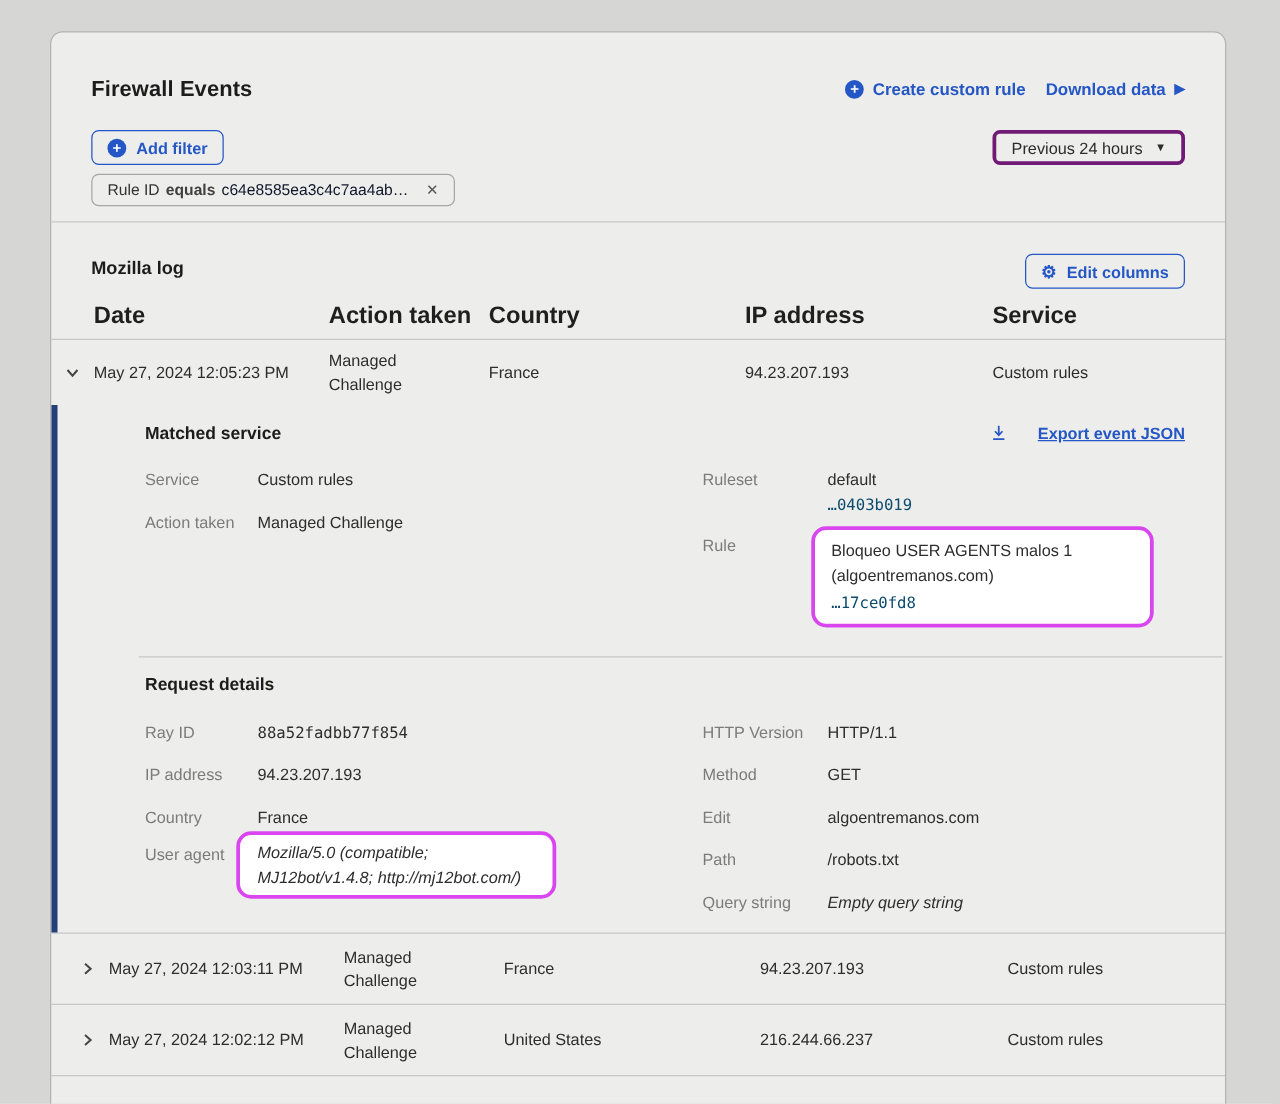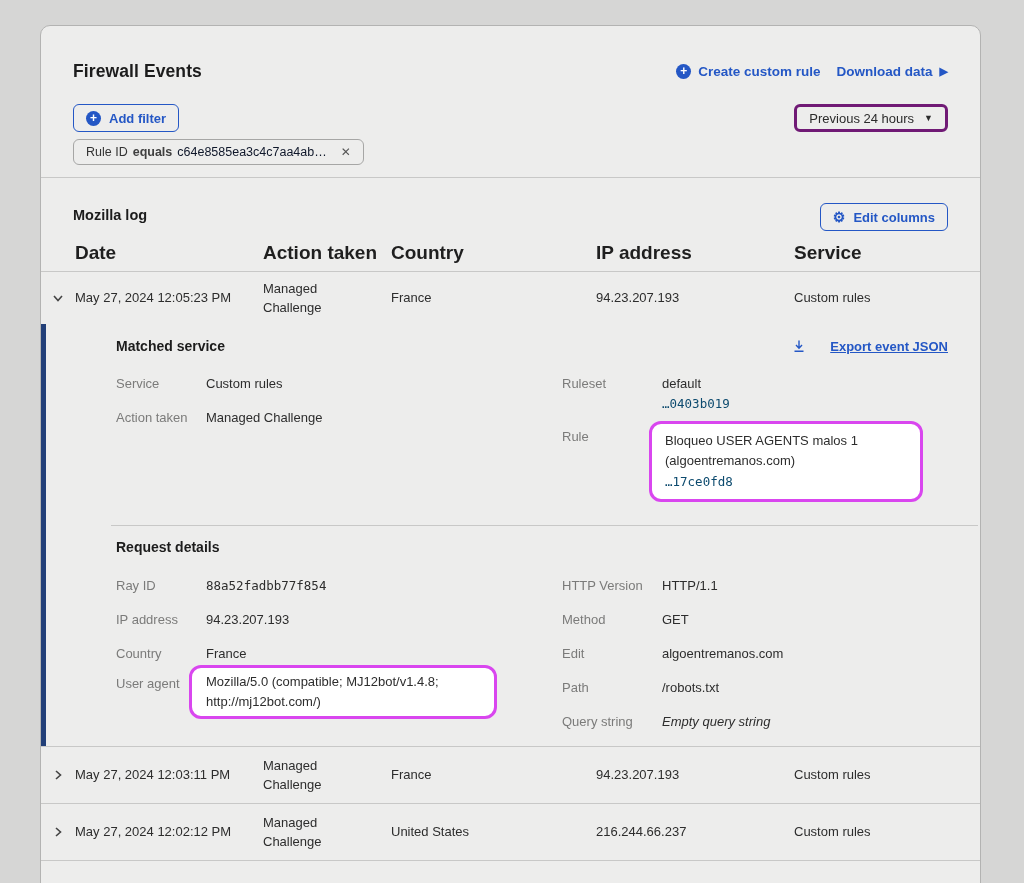--- a/index.html
+++ b/index.html
@@ -38,21 +38,21 @@
   .divider.top{margin-top:12px;}
   
   .log-header{display:flex;justify-content:space-between;align-items:flex-start;margin:0 32px;padding-top:25px;height:28px;}
   .log-title{font-size:14.5px;font-weight:700;color:#1c1c1c;margin-top:4px;}
   .gear{font-size:14px;line-height:1;color:#2457c5;}
   
   .grid-row{display:grid;grid-template-columns:34px 188px 128px 205px 198px auto;align-items:center;}
   .thead{height:40px;align-items:end;padding-bottom:7px;box-sizing:border-box;}
   .thead > div{font-weight:700;color:#1f1f1f;font-size:19px;}
   .trow{height:52px;cursor:pointer;}
-  .trow.tall{height:56px;}
+  .trow.tall{height:56px;padding-left:12px;}
   .cell{padding-right:22px;line-height:1.5;color:#2d2d2d;}
   .chev{display:flex;align-items:center;justify-content:flex-start;padding-left:10px;height:100%;}
   
   .detail{position:relative;border-left:5px solid #223f78;min-height:422px;box-sizing:border-box;padding-left:48px;}
   .detail-head{display:flex;justify-content:space-between;align-items:center;margin:0 32px 0 22px;padding-top:13px;height:18px;}
   .section-title{font-size:14px;font-weight:700;color:#1c1c1c;}
   .export-link{display:flex;align-items:center;gap:24px;color:#2457c5;font-weight:600;font-size:13px;cursor:pointer;}
   .export-link .txt{text-decoration:underline;}
   .kv-wrap{display:flex;margin:19px 32px 0 22px;}
   .kv-left{width:446px;flex:none;}
@@ -61,21 +61,21 @@
   .kv-row .k{width:90px;flex:none;color:#7b7b7a;}
   .kv-right .kv-row .k{width:100px;}
   .kv-row .val{color:#2d2d2d;}
   .mono{font-family:"DejaVu Sans Mono",monospace;font-size:12.5px;color:#0c4a6e;}
   .italic{font-style:italic;color:#3a3a3a;}
   .kv-row.rule-row .k{width:87px;}
   .kv-row.ua-row .k{width:73px;}
   .hl-box{background:#ffffff;border:3px solid #d946ef;border-radius:12px;box-sizing:border-box;}
   .hl-rule{width:274px;padding:7px 13px;margin-top:-6px;line-height:20px;}
   .hl-rule .mono{display:block;line-height:21px;}
-  .hl-ua{width:308px;padding:4px 14px;margin-top:-9px;line-height:20px;}
+  .hl-ua{width:256px;padding:4px 14px;margin-top:-9px;line-height:20px;font-style:italic;}
   .detail-divider{height:1px;background:#c8c8c7;margin:9px 2px 0 17px;}
   .rd-title{margin:13px 32px 0 22px;}
   .kv-wrap.rd{margin-top:21px;}
   .kv-row.ua-row{margin-top:-4px;margin-bottom:16px;}
 </style>
 </head>
 <body>
 
 <div class="card">
 

